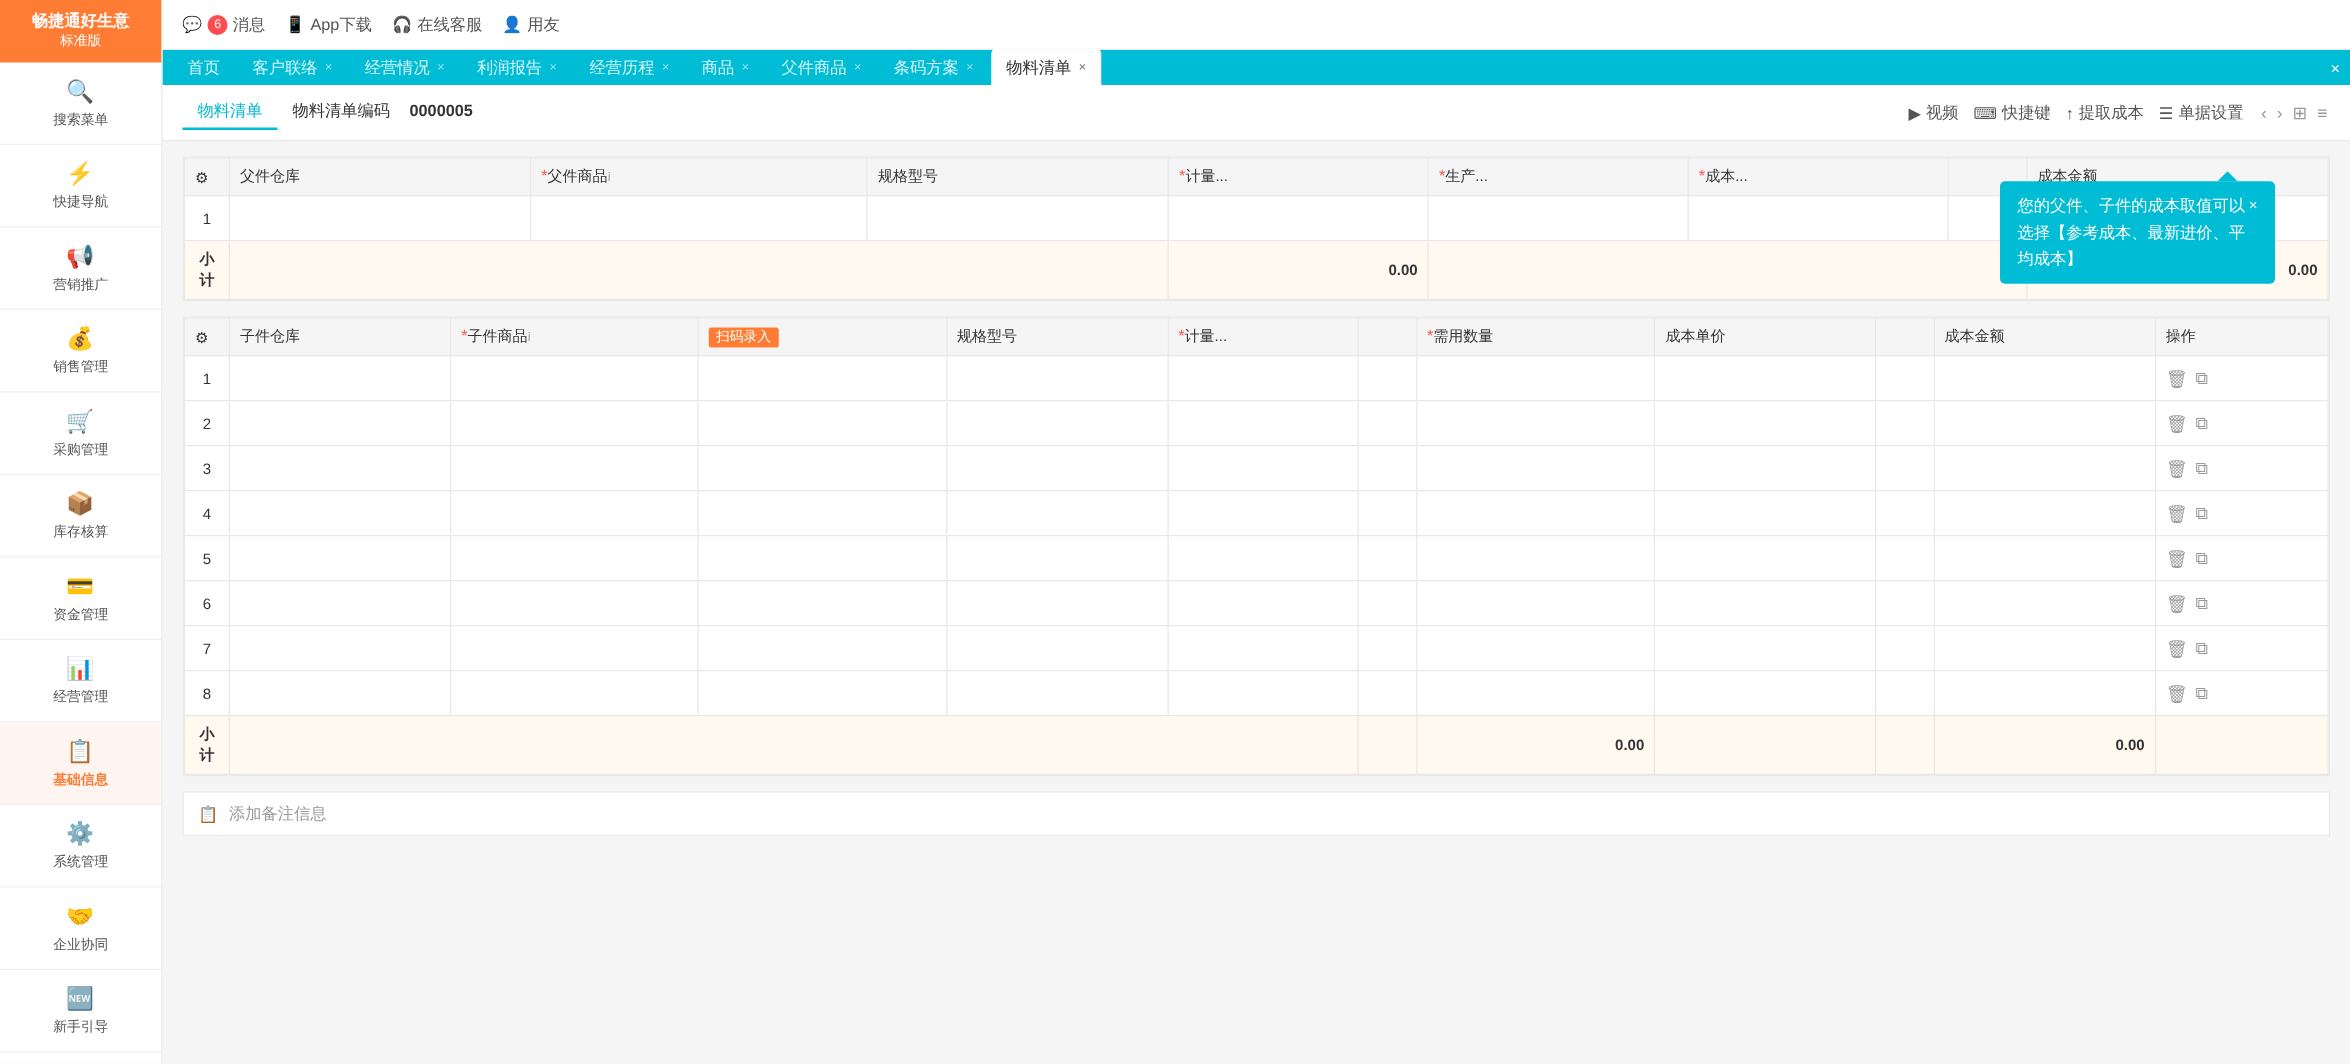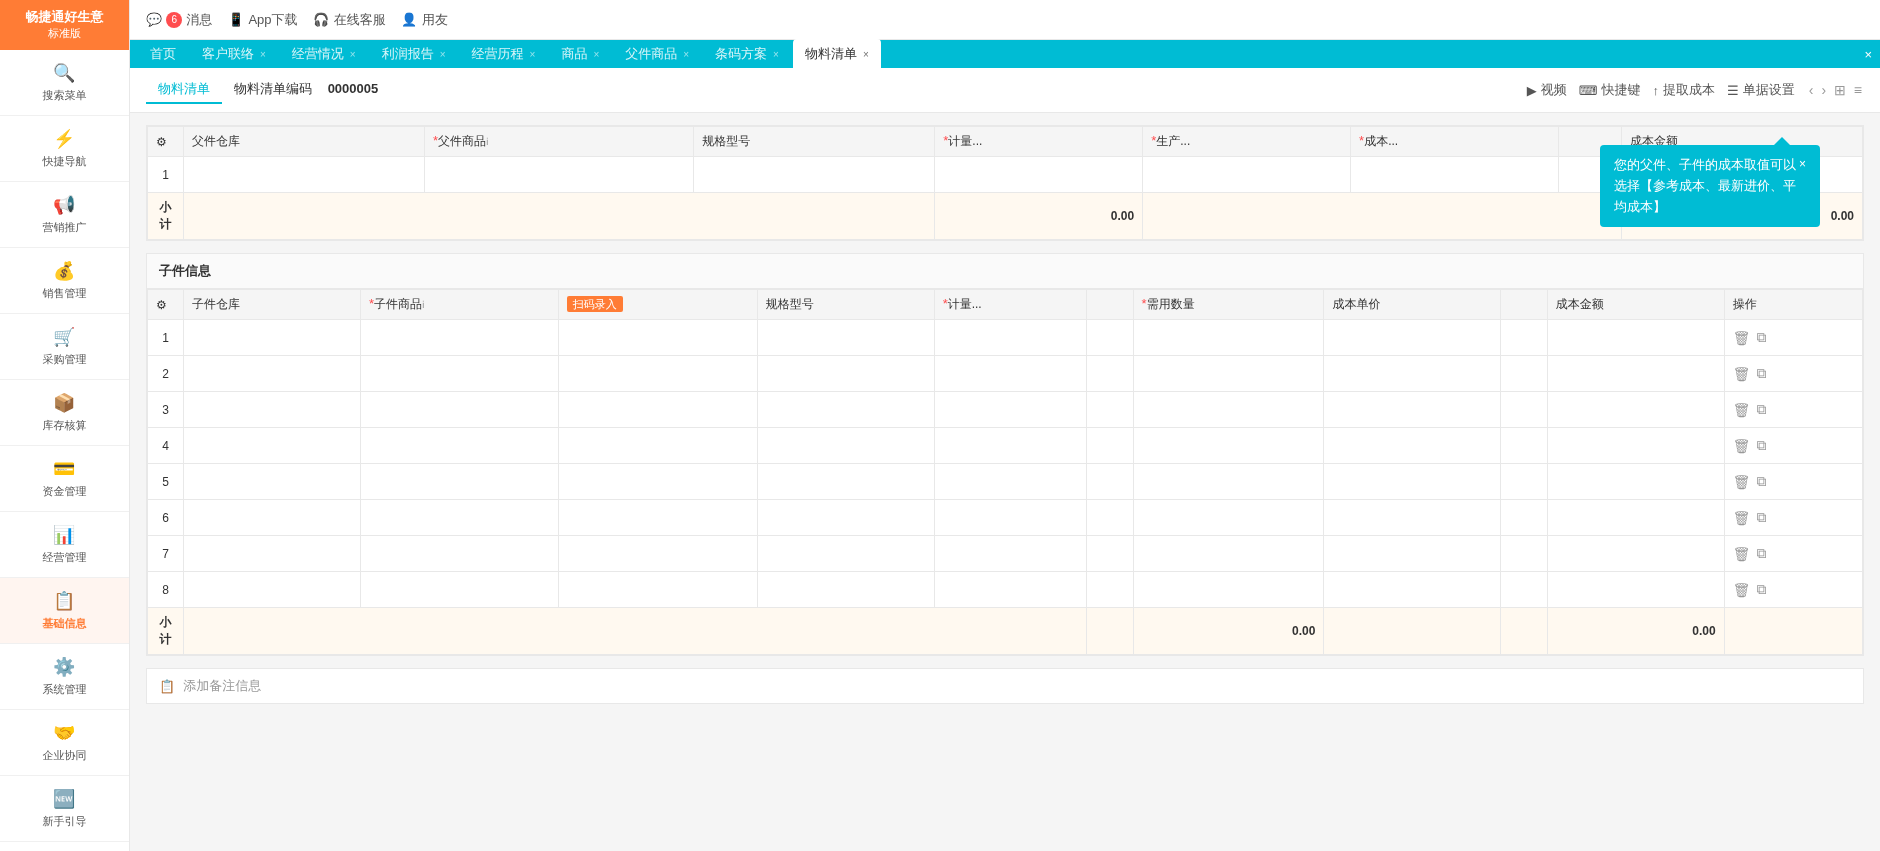--- a/index.html
+++ b/index.html
@@ -282,21 +282,20 @@
               <td colspan="3"></td>
               <td class="col-amount">0.00</td>
               <td colspan="3"></td>
               <td class="col-amount">0.00</td>
             </tr>
           </tbody>
         </table>
       </div>
 
       <div class="section">
-        <div class="section-title">子件信息</div>
         <table class="data-table">
           <thead>
             <tr>
               <th style="width:36px;">⚙</th>
               <th>子件仓库</th>
               <th><span class="required">*</span>子件商品<span style="color:#999;font-size:10px;">ℹ</span></th>
               <th><span class="scan-btn">扫码录入</span></th>
               <th>规格型号</th>
               <th><span class="required">*</span>计量...</th>
               <th></th>

